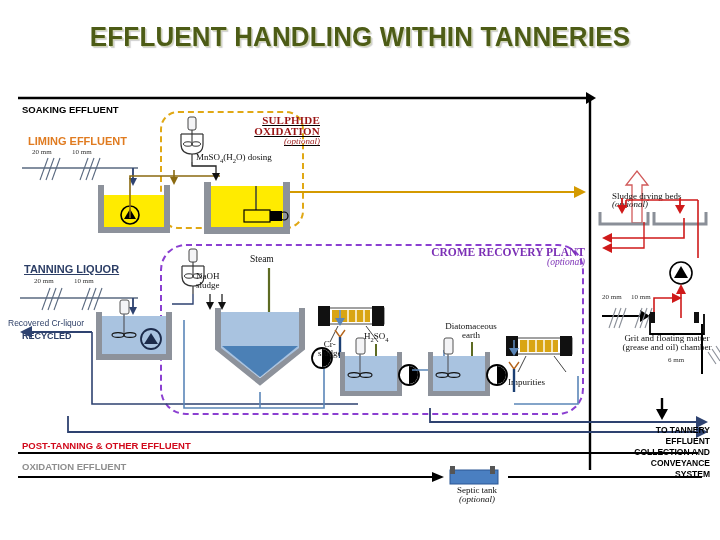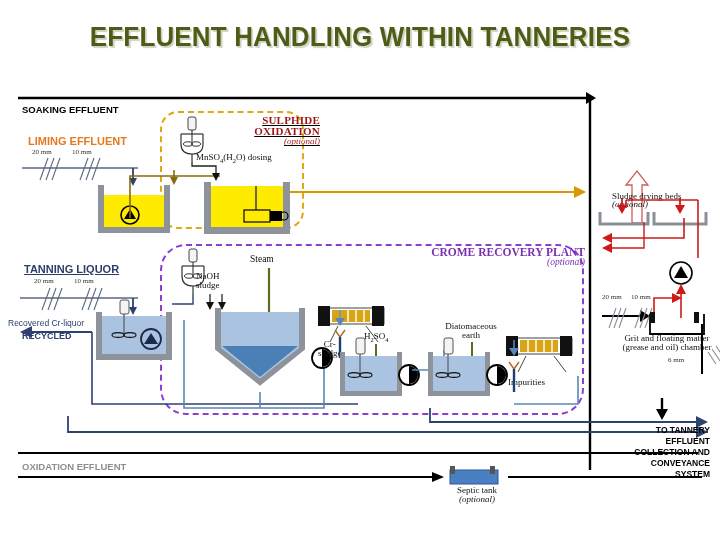--- a/index.html
+++ b/index.html
@@ -80,20 +80,21 @@
     <polygon points="586,2 596,8 586,14" fill="#000"></polygon>
   </svg>
 
   <svg class="abs" style="left:580px;top:96px;width:30px;height:380px;">
     <line x1="10" y1="2" x2="10" y2="374" stroke="#000" stroke-width="2.4"></line>
   </svg>
 
   <div class="abs lbl" id="lbl-soaking">SOAKING EFFLUENT</div>
   <div class="abs lbl" id="lbl-liming">LIMING EFFLUENT</div>
   <div class="abs lbl" id="lbl-tanning">TANNING LIQUOR</div>
+  <div class="abs lbl" id="lbl-post">POST-TANNING &amp; OTHER EFFLUENT</div>
   <div class="abs lbl" id="lbl-sanitary">OXIDATION EFFLUENT</div>
 
   <svg class="abs" style="left:10px;top:150px;width:150px;height:30px;">
     <line x1="12" y1="18" x2="128" y2="18" stroke="#5a6a80" stroke-width="1.6"></line>
 
     <g stroke="#5a6a80" stroke-width="1.1">
       <line x1="38" y1="8" x2="30" y2="30"></line>
         <line x1="44" y1="8" x2="36" y2="30"></line>
         <line x1="50" y1="8" x2="42" y2="30"></line>
     </g>

